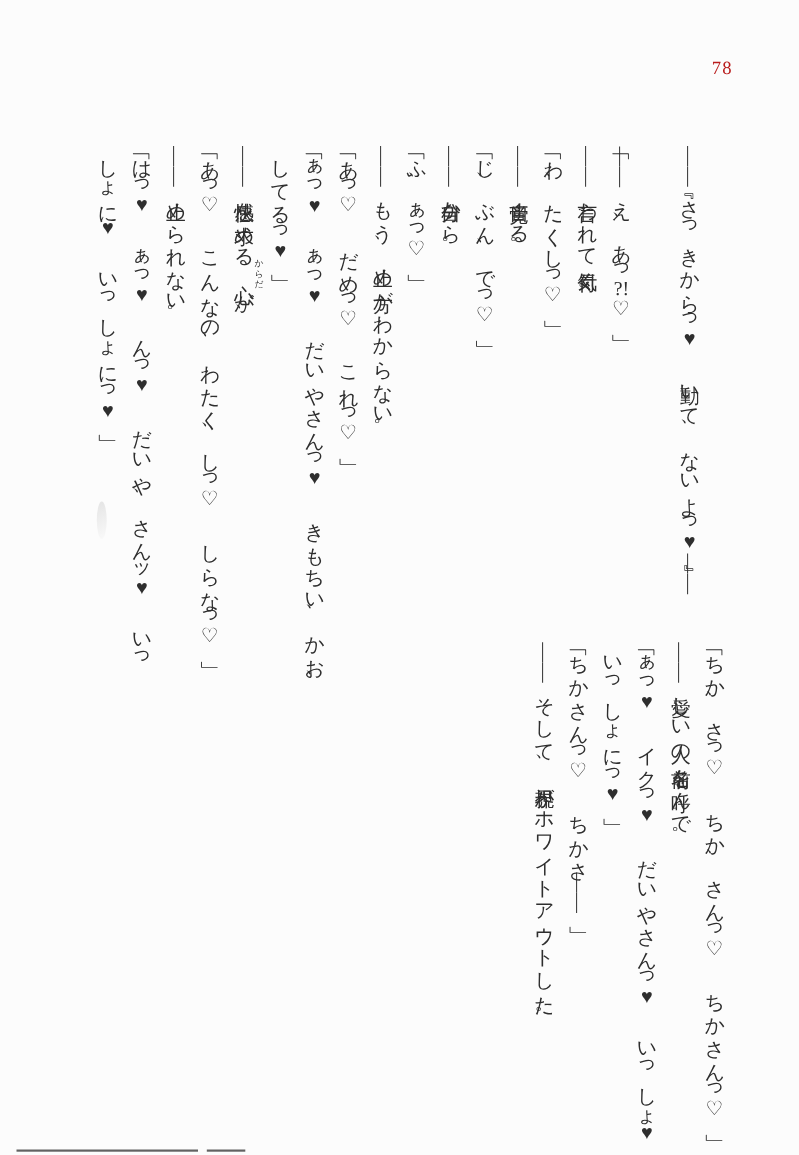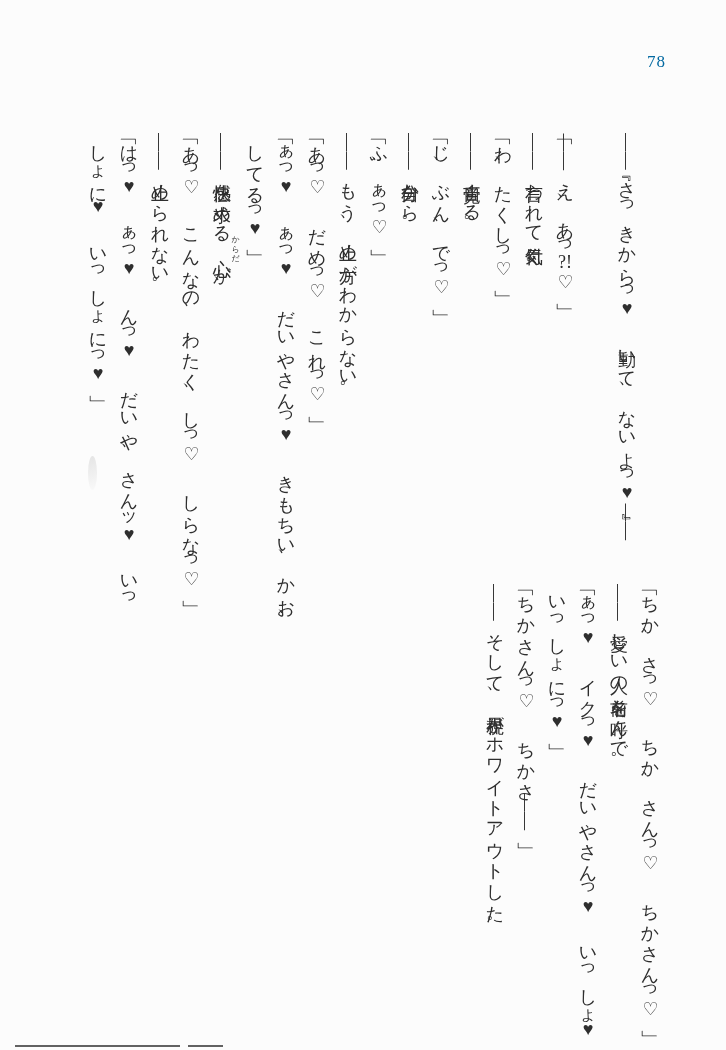--- a/index.html
+++ b/index.html
@@ -10,21 +10,21 @@
     color: #2e2e2e;
     font-family: "Liberation Serif", "DejaVu Serif", serif;
     overflow: hidden;
   }
   .page-number {
     position: absolute;
     top: 52px;
     right: 60px;
     font-size: 17px;
     letter-spacing: 1px;
-    color: #0369a1;
+    color: #b91c1c;
   }
   .vblock {
     position: absolute;
     writing-mode: vertical-rl;
     text-orientation: mixed;
     font-size: 18px;
     line-height: 31px;
     white-space: pre;
     letter-spacing: 0.5px;
     color: #2e2e2e;

